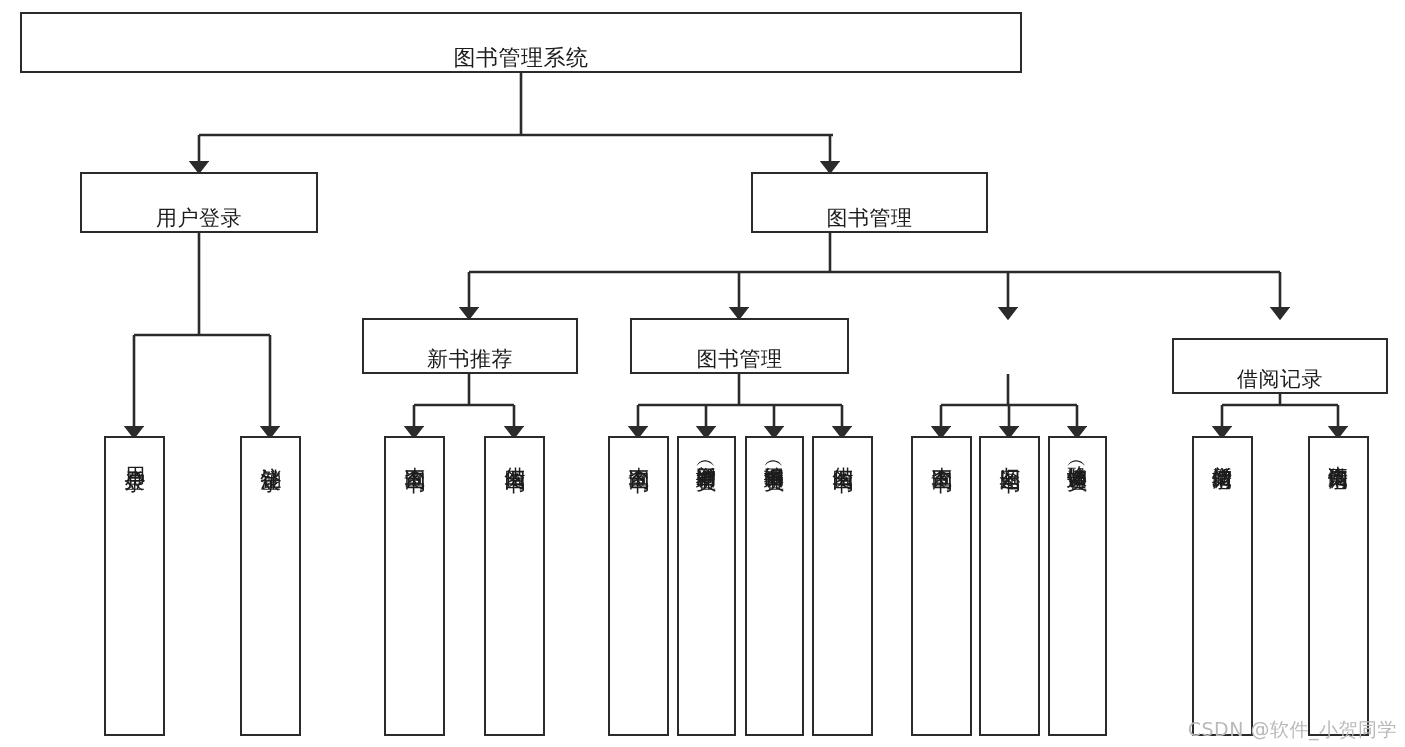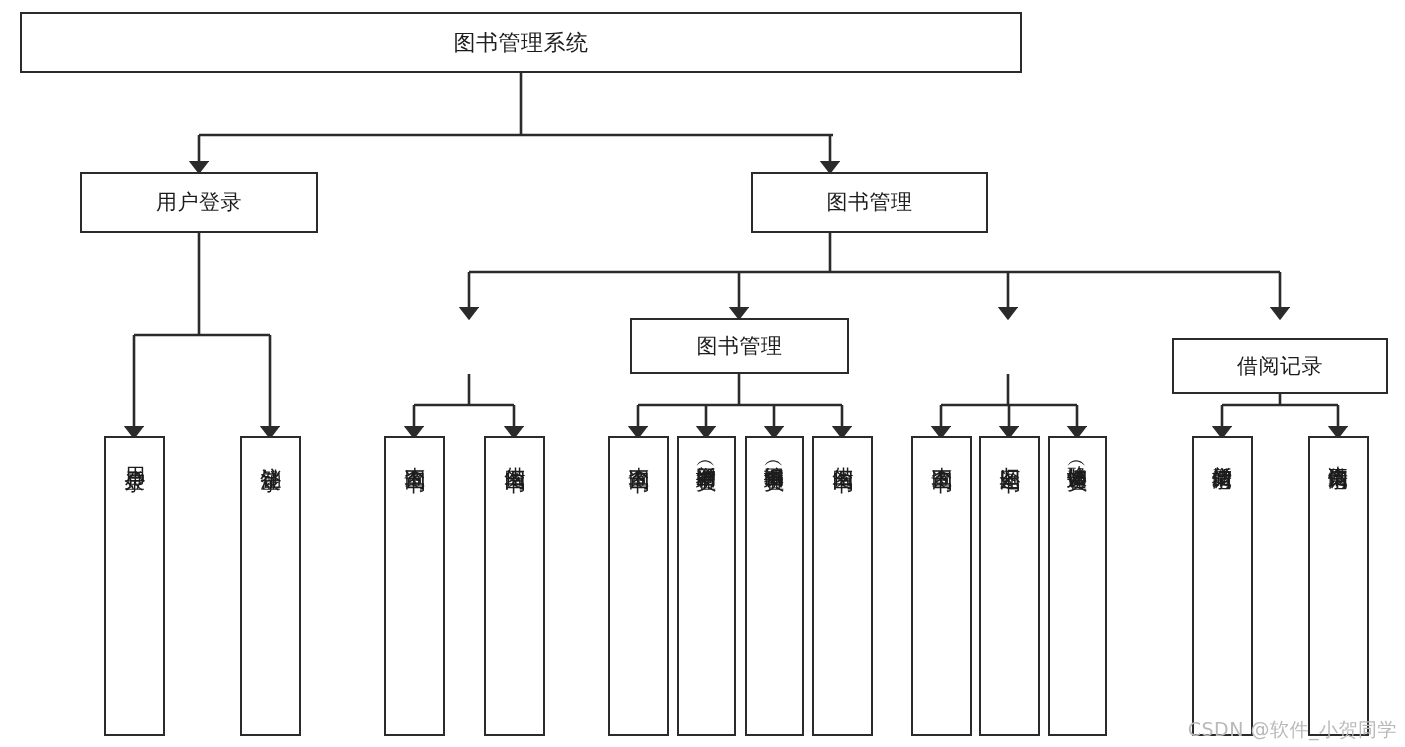--- a/index.html
+++ b/index.html
@@ -24,21 +24,21 @@
     top: 0;
     width: 1405px;
     height: 747px;
   }
   .node {
     position: absolute;
     box-sizing: border-box;
     background: #ffffff;
     border: 2.5px solid #2b2b2b;
     display: flex;
-    align-items: center;
+    align-items: flex-end;
     justify-content: center;
     color: #1c1c1c;
   }
   .node .label {
     display: block;
     text-align: center;
     line-height: 1.18;
     white-space: pre-line;
   }
   
@@ -138,20 +138,23 @@
   </div>
 
   <div class="node horiz" style="left:80px; top:172px; width:238px; height:61px;">
     <span class="label">用户登录</span>
   </div>
 
   <div class="node horiz" style="left:751px; top:172px; width:237px; height:61px;">
     <span class="label">图书管理</span>
   </div>
 
+  <div class="node horiz" style="left:362px; top:318px; width:216px; height:56px;">
+    <span class="label">新书推荐</span>
+  </div>
 
   <div class="node horiz" style="left:630px; top:318px; width:219px; height:56px;">
     <span class="label">图书管理</span>
   </div>
 
 
   <div class="node horiz" style="left:1172px; top:318px; width:216px; height:56px;margin-top:20px;">
     <span class="label">借阅记录</span>
   </div>
 

